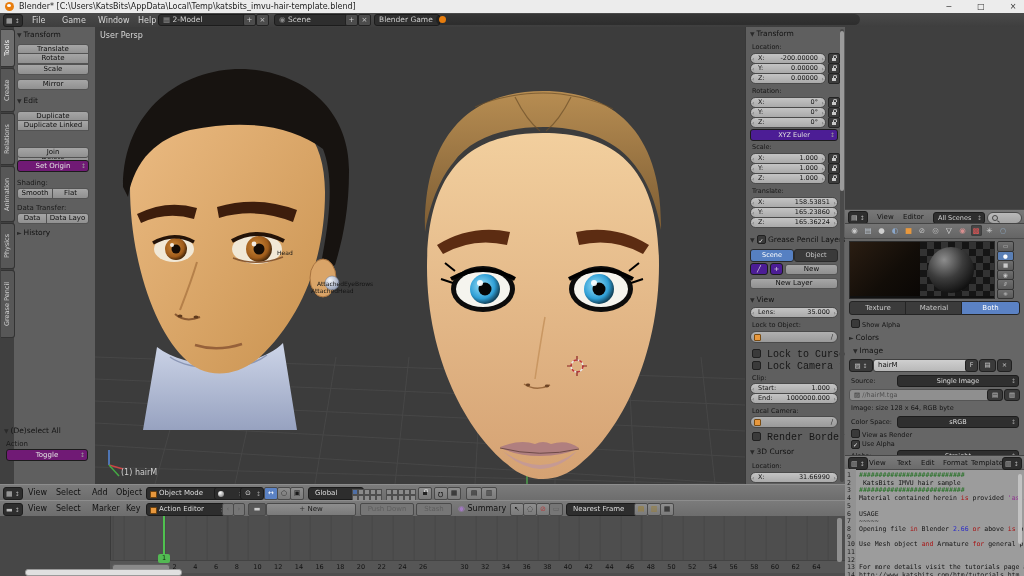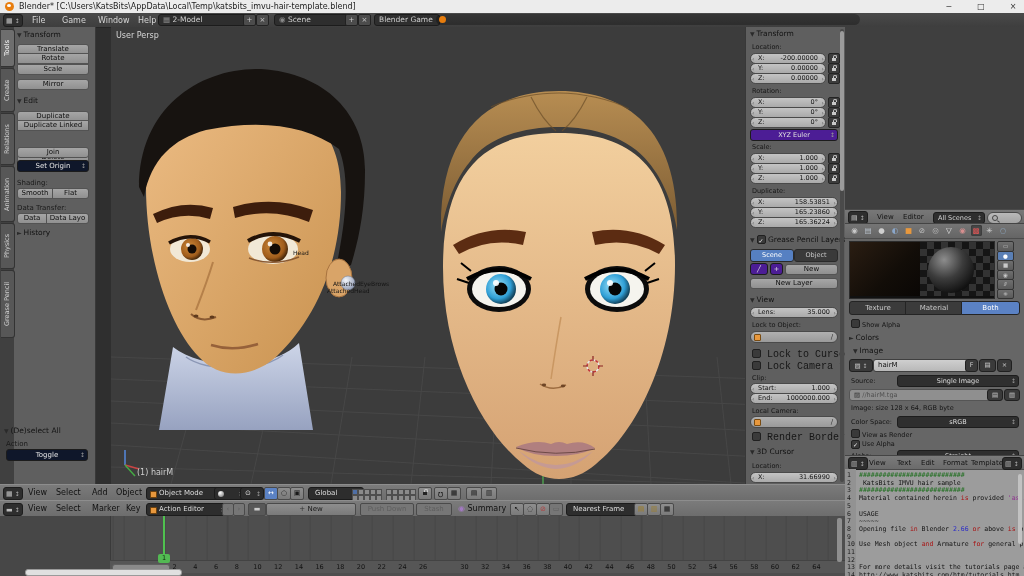--- a/index.html
+++ b/index.html
@@ -30,25 +30,25 @@
   .vtab{left:1px;width:13px;background:#575757;border:1px solid #333;border-right:none;border-radius:3px 0 0 3px;
         color:#cfcfcf;font-size:6.5px;writing-mode:vertical-rl;transform:rotate(180deg);text-align:center;}
   .vtab.on{background:#6e6e6e;color:#fff;}
   .phead{left:4px;font-size:7.5px;color:#131313;white-space:nowrap;}
   .phead::before{content:"▼ ";font-size:6px;color:#2a2a2a;}
   .phead.closed::before{content:"► ";}
   .slab{left:17px;font-size:7px;color:#1a1a1a;white-space:nowrap;}
   .sbtn{left:17px;width:70px;height:9px;background:linear-gradient(#a6a6a6,#909090);border:1px solid #535353;
         border-radius:3px;color:#0e0e0e;font-size:7px;line-height:9px;text-align:center;white-space:nowrap;overflow:hidden;}
   .sbtn.gt{border-radius:3px 3px 0 0;} .sbtn.gm{border-radius:0;margin-top:-1px;} .sbtn.gb{border-radius:0 0 3px 3px;}
-  .sdark{left:17px;width:70px;height:10px;background:#0f172a;border:1px solid #1c1c1c;border-radius:3px;
+  .sdark{left:17px;width:70px;height:10px;background:#701a75;border:1px solid #1c1c1c;border-radius:3px;
          color:#e2e2e2;font-size:7px;line-height:10px;text-align:center;}
   .ddow{position:absolute;right:2px;top:0;color:#999;font-size:6px;}
   
-  #viewport{left:95px;top:27px;width:650px;height:457px;background:#3c3c3c;overflow:hidden;margin-left:16px;}
+  #viewport{left:95px;top:27px;width:650px;height:457px;background:#3c3c3c;overflow:hidden;}
   #vplabel{left:5px;top:4px;color:#d8d8d8;font-size:8px;}
   #vpobj{left:26px;top:441px;color:#cfcfcf;font-size:8px;}
   .vanno{font-size:6px;color:#141414;white-space:nowrap;}
   
   #npanel{left:745px;top:27px;width:100px;height:457px;background:#5f5f5f;border-left:1px solid #383838;}
   .nlab{left:6px;font-size:6.5px;color:#161616;white-space:nowrap;}
   .nf{left:4px;width:74px;height:9px;background:linear-gradient(#c4c4c4,#aaaaaa);border:1px solid #4a4a4a;
       border-radius:7px;font-size:6.5px;color:#141414;line-height:9px;}
   .nf.wide{width:86px;}
   .nf .ax{position:absolute;left:7px;} .nf .vl{position:absolute;right:7px;}
@@ -419,21 +419,21 @@
       </div>
     <div class="nf abs" style="top:146px;">
         <span class="la">‹</span>
         <span class="ax">Z:</span>
         <span class="vl">1.000</span>
         <span class="ra">›</span>
       </div>
     <div class="lockb abs" style="top:146px;">
         <span class="lki"></span>
       </div>
-    <div class="nlab abs" style="top:160px;">Duplicate:</div>
+    <div class="nlab abs" style="top:160px;">Translate:</div>
     <div class="nf wide abs" style="top:170px;">
         <span class="la">‹</span>
         <span class="ax">X:</span>
         <span class="vl">158.53851</span>
         <span class="ra">›</span>
       </div>
     <div class="nf wide abs" style="top:180px;">
         <span class="la">‹</span>
         <span class="ax">Y:</span>
         <span class="vl">165.23860</span>

